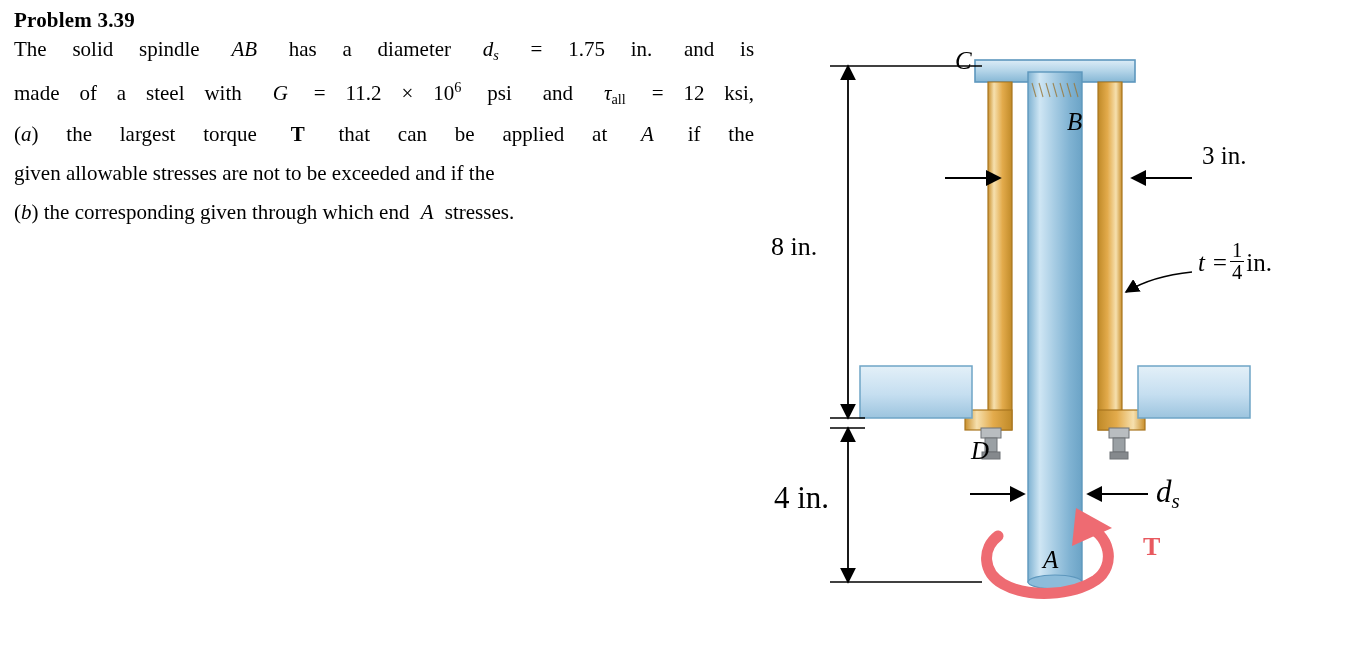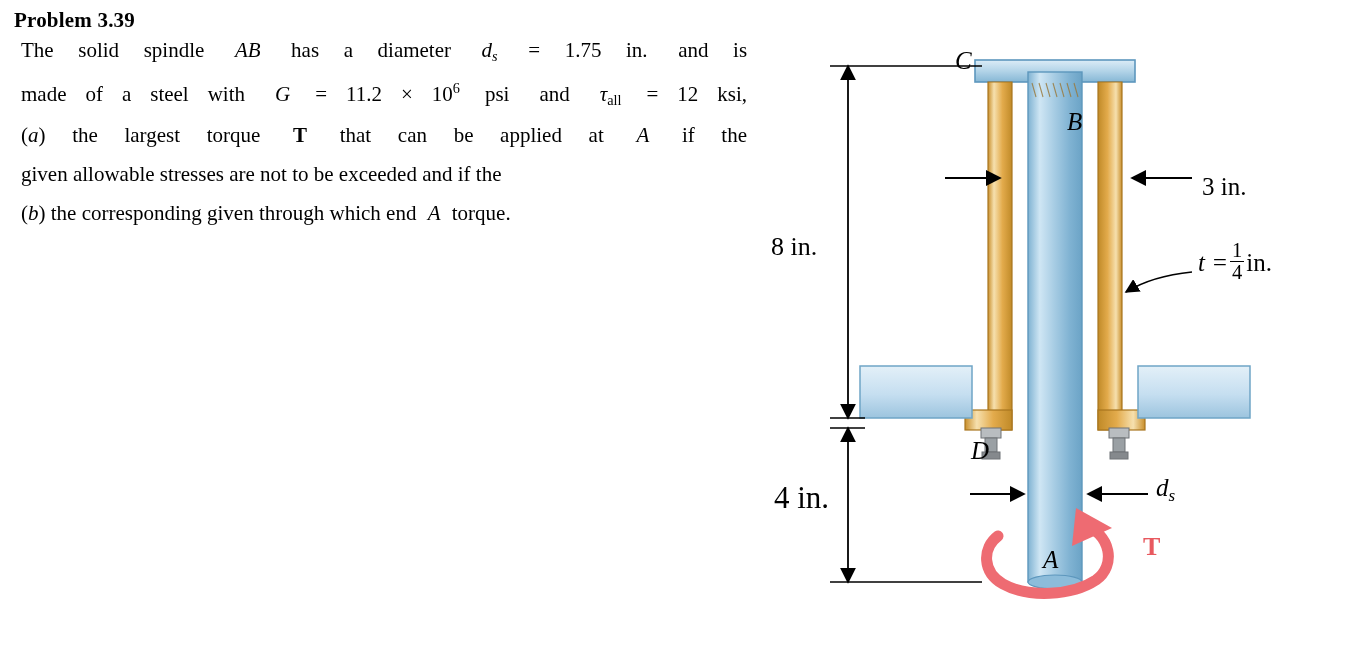--- a/index.html
+++ b/index.html
@@ -30,21 +30,21 @@
   .prob-title {
     font-weight: bold;
     font-size: 21px;
     margin: 0 0 6px 0;
     letter-spacing: 0.2px;
   }
   .para {
     font-size: 21px;
     line-height: 1.0;
     text-align: justify;
-    margin: 7px;
+    margin: 0;
   }
   .line {
     display: block;
     margin-bottom: 18px;
   }
   .line.jst {
     text-align: justify;
     text-align-last: justify;
   }
   .it { font-style: italic; }
@@ -142,21 +142,21 @@
       </span>
 
       <span class="line">given allowable stresses are not to be exceeded and if the</span>
 
 
       <span class="block-space"></span>
 
       <span class="line">
         <span>(</span><span class="it">b</span><span>) the corresponding given through which end</span><span class="gap"></span>
         <span class="it">A</span><span class="gap"></span>
-        <span>torque.</span>
+        <span>stresses.</span>
       </span>
 
     </div>
   </div>
 
   <div id="figure">
 
     <svg width="585" height="646" viewBox="0 0 585 646">
       <defs>
         <linearGradient id="steelGrad" x1="0" y1="0" x2="1" y2="0">
@@ -257,25 +257,25 @@
     </svg>
 
     <div class="fig-label" style="left:195px; top:47px;">C</div>
     <div class="fig-label" style="left:307px; top:108px;">B</div>
     <div class="fig-label" style="left:211px; top:437px;">D</div>
     <div class="fig-label" style="left:283px; top:546px;">A</div>
     <div class="fig-label bold" style="left:383px; top:532px; font-size:26px;">T</div>
 
     <div class="fig-label upright" style="left:11px; top:232px; font-size:26px;">8 in.</div>
     <div class="fig-label upright" style="left:14px; top:480px; font-size:31px;">4 in.</div>
-    <div class="fig-label upright" style="left:442px; top:173px; font-size:25px;">3 in.</div>
+    <div class="fig-label upright" style="left:442px; top:142px; font-size:25px;">3 in.</div>
 
     <div class="fig-label upright" style="left:438px; top:240px; font-size:25px; white-space:nowrap;">
       <span class="it">t =</span><span class="frac"><span class="n">1</span><span class="d">4</span></span><span>in.</span>
     </div>
 
-    <div class="fig-label" style="left:396px; top:474px; font-size:25px;">
+    <div class="fig-label" style="left:396px; top:474px; font-size:31px;">
       <span class="it">d</span><span class="sub">s</span>
     </div>
 
   </div>
 
 </div>
 
 </body></html>

